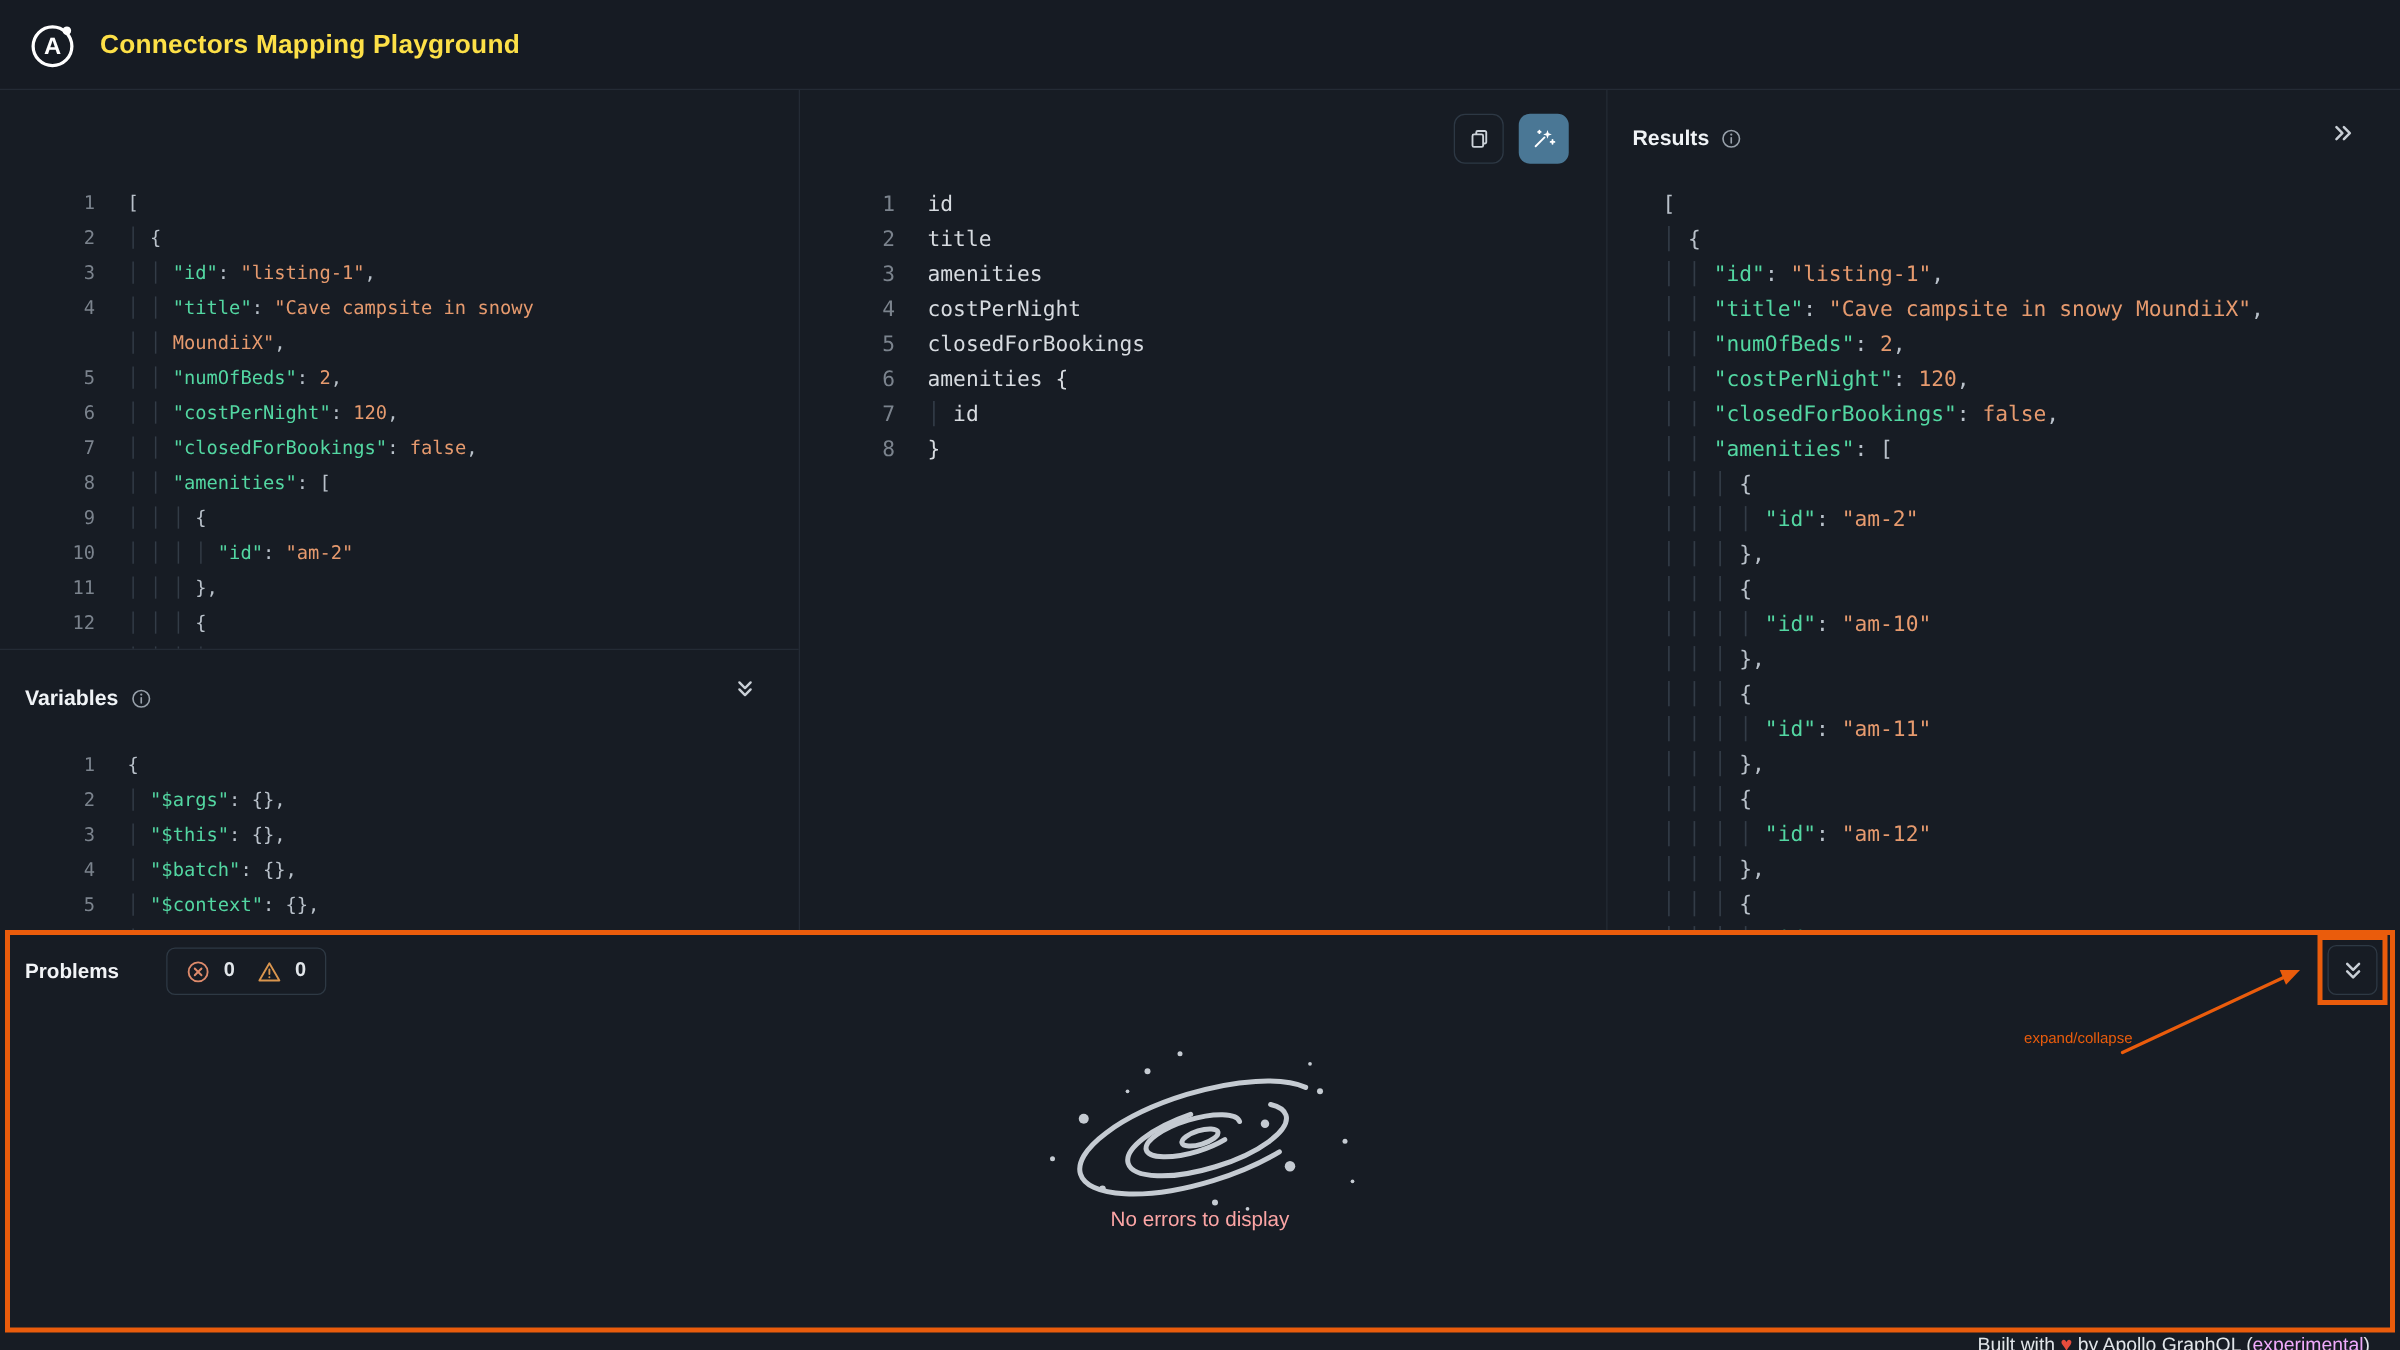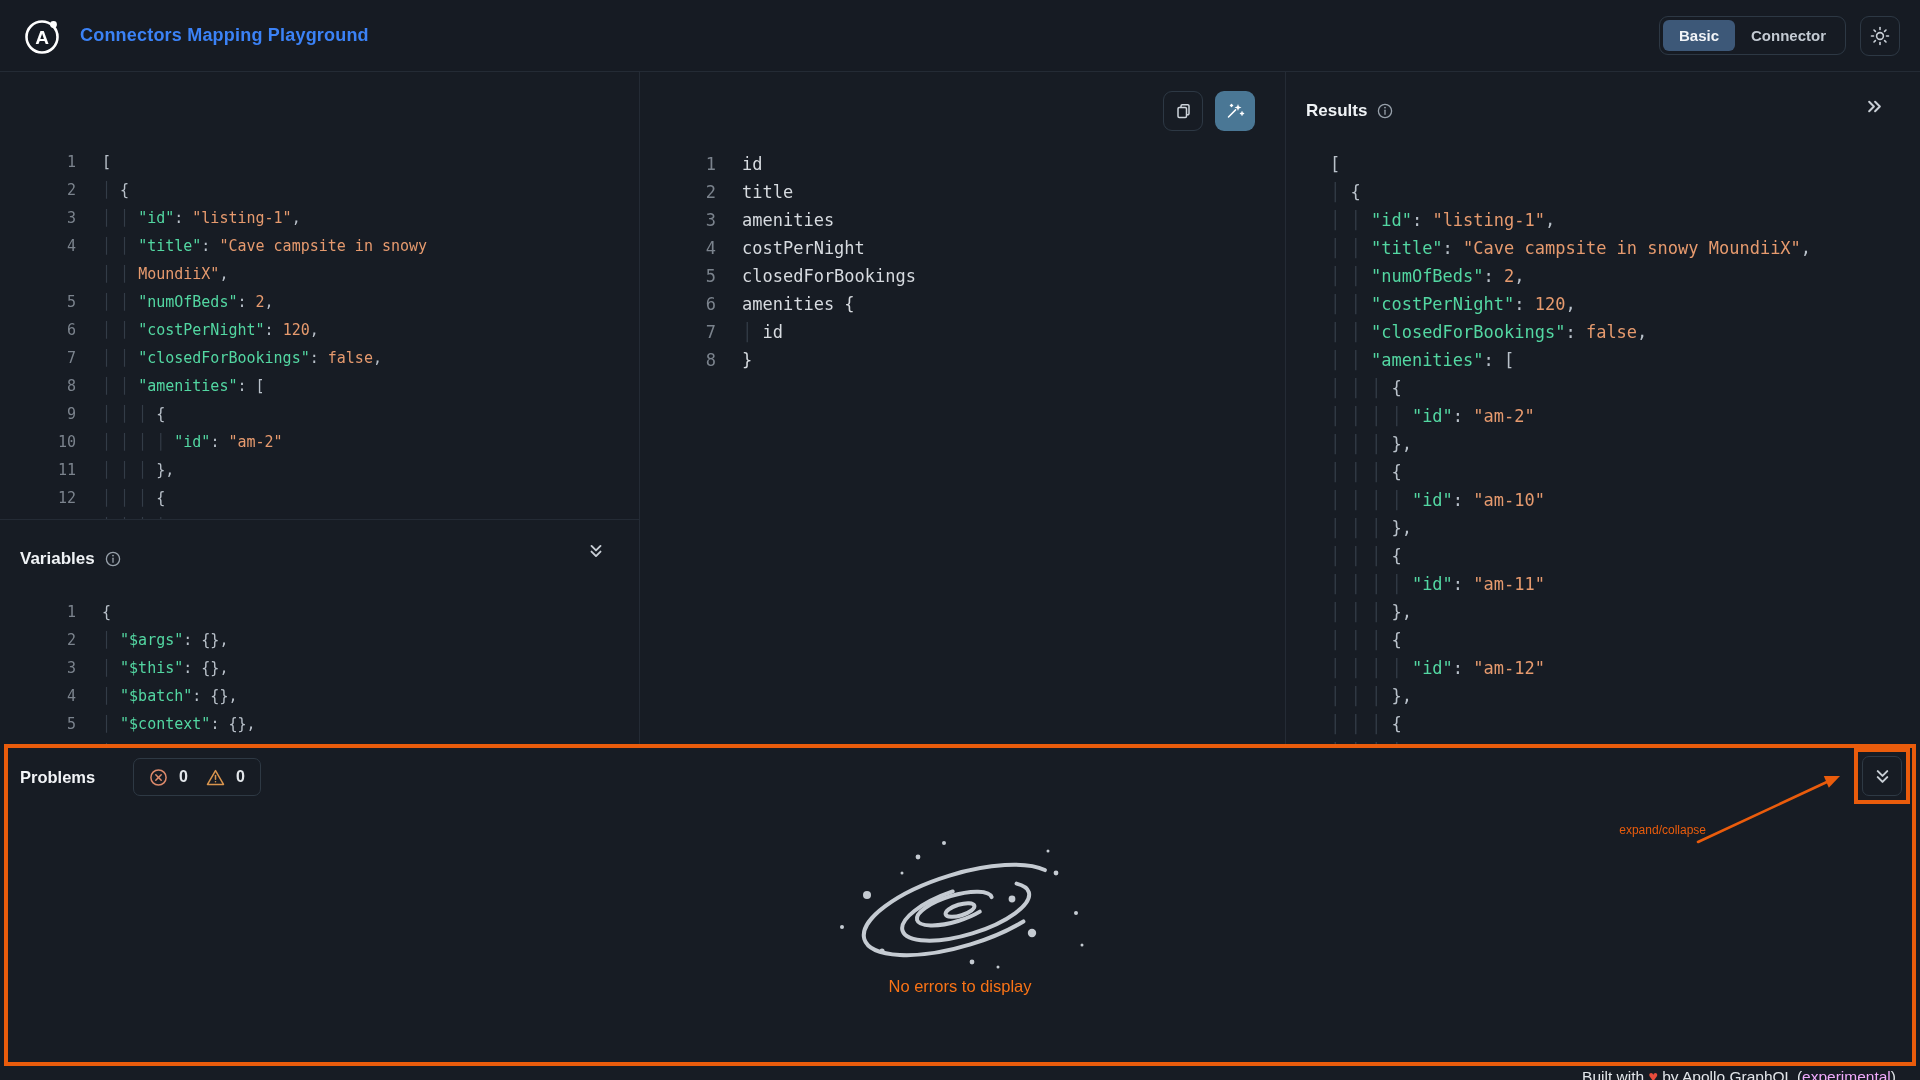--- a/index.html
+++ b/index.html
@@ -10,21 +10,21 @@
     font-family:"Liberation Sans", sans-serif;
     color:#eef1f4;
   }
   
   #hdr {
     position:absolute; left:0; top:0; width:1920px; height:72px;
     display:flex; align-items:center; padding:0 20px;
     border-bottom:1px solid #242b35; background:#161b23;
   }
   .logo { width:44px; height:44px; flex:none; }
-  .app-title { font-size:18px; font-weight:700; margin-left:16px; letter-spacing:.2px; color:#3b82f6; }
+  .app-title { font-size:21px; font-weight:700; margin-left:16px; letter-spacing:.2px; color:#fde047; }
   #hdr-right { margin-left:auto; display:flex; align-items:center; gap:14px; }
   .seg { display:flex; border:1px solid #2d3844; border-radius:9px; padding:3px; }
   .seg-btn { padding:7px 16px; border-radius:6px; font-size:15px; font-weight:700;
     color:#c3cad2; background:transparent; border:none; cursor:pointer;
     font-family:"Liberation Sans",sans-serif; }
   .seg-btn.active { background:var(--toggle-active-bg,#3d5878); color:#f2f4f7; }
   .icon-btn { width:40px; height:40px; border:1px solid #2d3844; border-radius:9px;
     display:flex; align-items:center; justify-content:center; color:#c9cfd6;
     background:transparent; cursor:pointer; }
   
@@ -73,58 +73,39 @@
   
   .ann-rect-big { position:absolute; left:4px; top:744px; width:1912px; height:322px;
     border:4px solid var(--accent,#ea5c0c); pointer-events:none; }
   .ann-rect-small { position:absolute; right:10px; top:3px; width:56px; height:56px;
     border:4px solid var(--accent,#ea5c0c); pointer-events:none; }
   #ann-label { position:absolute; right:214px; top:78px; font-size:12px;
     color:var(--accent,#ea5c0c);margin-left:29px; }
   #ann-arrow { position:absolute; right:62px; top:14px; pointer-events:none; }
   
   #galaxy { position:absolute; left:50%; top:90px; transform:translateX(-50%); color:#c5cbd2; }
-  #empty-msg { position:absolute; left:0; top:232px; width:100%; text-align:center;
-    font-size:16.5px; color:#f97316; }
+  #empty-msg { position:absolute; left:0; top:222px; width:100%; text-align:center;
+    font-size:16.5px; color:#fca5a5; }
   
   #footer { position:absolute; right:24px; bottom:18px; font-size:15.5px; color:#e2e6ea; }
   #footer .heart { color:#e64c3c; font-size:16px; }
   #footer a { color:#f0abfc; text-decoration:underline; cursor:pointer; }
 </style>
 </head>
 <body>
 
 <div id="app">
 
   <div id="hdr">
     <svg class="logo" viewBox="0 0 44 44">
       <circle cx="22" cy="23" r="15.5" fill="none" stroke="#ffffff" stroke-width="2.6"></circle>
       <circle cx="33.5" cy="10.5" r="3.4" fill="#ffffff"></circle>
       <text x="22" y="29.5" text-anchor="middle" font-family="Liberation Sans, sans-serif" font-size="19" font-weight="bold" fill="#ffffff">A</text>
     </svg>
     <div class="app-title">Connectors Mapping Playground</div>
-    <div id="hdr-right">
-      <div class="seg">
-        <button class="seg-btn active">Basic</button>
-        <button class="seg-btn">Connector</button>
-      </div>
-      <button class="icon-btn">
-        <svg width="20" height="20" viewBox="0 0 20 20" fill="none" stroke="currentColor" stroke-width="1.6" stroke-linecap="round">
-          <circle cx="10" cy="10" r="3.4"></circle>
-          <line x1="10" y1="1.5" x2="10" y2="3.5"></line>
-            <line x1="10" y1="16.5" x2="10" y2="18.5"></line>
-          <line x1="1.5" y1="10" x2="3.5" y2="10"></line>
-            <line x1="16.5" y1="10" x2="18.5" y2="10"></line>
-          <line x1="4" y1="4" x2="5.4" y2="5.4"></line>
-            <line x1="14.6" y1="14.6" x2="16" y2="16"></line>
-          <line x1="4" y1="16" x2="5.4" y2="14.6"></line>
-            <line x1="14.6" y1="5.4" x2="16" y2="4"></line>
-        </svg>
-      </button>
-    </div>
   </div>
 
   <div id="col-left" class="col">
     <div id="api-panel" class="subpanel">
       <div class="editor code-sm" style="top:76px;">
           <div class="crow">
             <span class="ln">1</span>
             <span class="tx"><span class="p">[</span></span>
           </div>
           <div class="crow">

